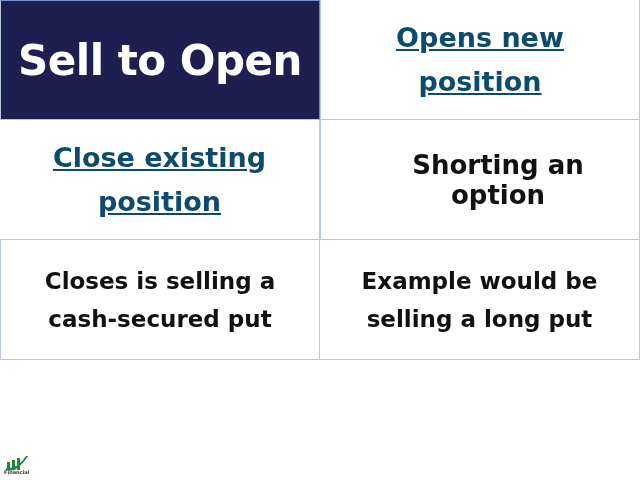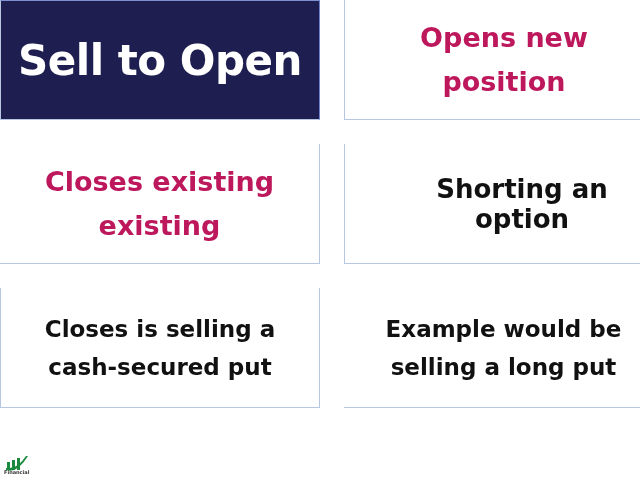--- a/index.html
+++ b/index.html
@@ -1,45 +1,45 @@
 <!DOCTYPE html>
 <html><head>
 <meta charset="utf-8">
 <style>
   html, body { margin:0; padding:0; }
   body { width:640px; height:480px; background:#ffffff; overflow:hidden; position:relative;
          font-family:"DejaVu Sans", sans-serif; }
   .grid { position:absolute; left:0; top:0; width:640px; height:404px;
-          display:grid; grid-template-columns:320px 320px; grid-template-rows:120px 120px 120px 120px;gap:24px; }
+          display:grid; grid-template-columns:320px 320px; grid-template-rows:120px 120px 120px 120px; }
   .cell { box-sizing:border-box; display:flex; align-items:center; justify-content:center; text-align:center;
           border-right:1px solid #b7c6e2; border-bottom:1px solid #b7c6e2; }
   .cell.l { border-left:1px solid #b7c6e2; }
   .head { background:#1e1f50; color:#ffffff; font-weight:bold; font-size:42px; letter-spacing:-0.5px;
           border-top:1px solid #7d8fd0; }
   .head.l { border-right:1px solid #6f82c9; }
-  .r1 { color:#be185d; font-weight:bold; font-size:27px; line-height:44px; }
+  .r1 { color:#0c4a6e; font-weight:bold; font-size:27px; line-height:44px;text-decoration:underline; }
   .r2 { color:#111111; font-weight:bold; font-size:26px;padding-left:36px; }
   .r3 { color:#111111; font-weight:bold; font-size:23px; line-height:38px; }
   .txt { display:block; padding:0 10px; }
   .logo { position:absolute; left:5px; top:452px; width:24px; height:24px; }
   .logo-text { position:absolute; left:4px; top:469px; font-size:5px; color:#333; font-weight:bold; }
 </style>
 </head>
 <body>
 
 <div class="grid">
   <div class="cell head l">
     <span class="txt">Sell to Open</span>
   </div>
 
   <div class="cell l r1">
     <span class="txt" style="width:200px">Opens new position</span>
   </div>
   <div class="cell r1">
-    <span class="txt" style="width:230px">Closes existing existing</span>
+    <span class="txt" style="width:230px">Close existing position</span>
   </div>
 
   <div class="cell l r2">
     <span class="txt">Shorting an option</span>
   </div>
 
   <div class="cell l r3">
     <span class="txt" style="width:280px">Closes is selling a cash-secured put</span>
   </div>
   <div class="cell r3">

